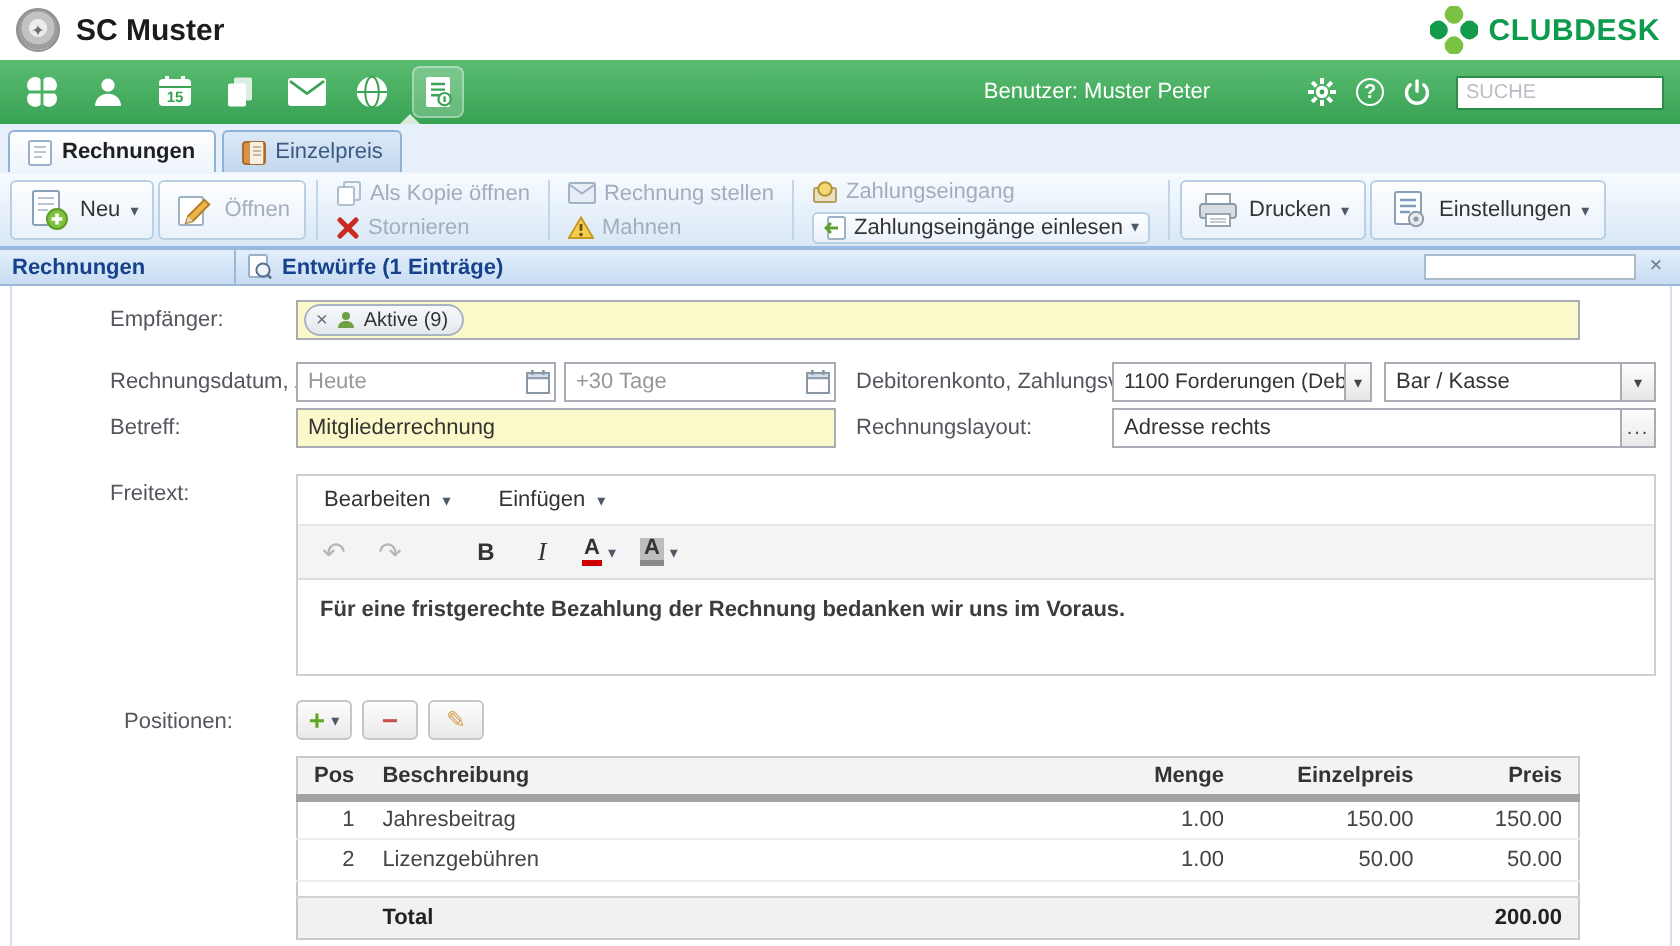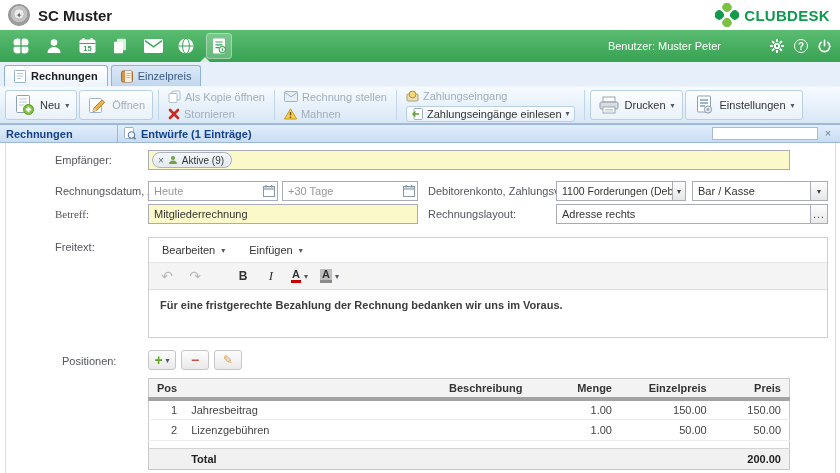--- a/index.html
+++ b/index.html
@@ -98,21 +98,21 @@
   .pos-btns { position:absolute; left:148px; top:207px; display:flex; gap:5px; }
   .pbtn { height:20px; min-width:28px; border:1px solid #c6c6c6; border-radius:3px; background:linear-gradient(#fdfdfd,#e9e9e9);
     display:flex; align-items:center; justify-content:center; gap:3px; padding:0 5px; }
   .p-plus { color:#61a822; font-weight:bold; font-size:14px; line-height:10px; }
   .p-minus { color:#c9504b; font-weight:bold; font-size:14px; line-height:10px; }
   .p-pencil { color:#d79c4e; font-size:12px; }
 
   .pos-table { position:absolute; left:148px; top:235px; width:642px; border-collapse:collapse; background:#fff;
     border:1px solid #c9c9c9; }
   .pos-table th { background:#f3f3f3; border-bottom:4px solid #a3a3a3; font-weight:bold; color:#333; height:20px; text-align:right; padding:0 8px; }
-  .pos-table th.left { text-align:right; padding-left:6px; }
+  .pos-table th.left { text-align:left; padding-left:6px; }
   .pos-table td { height:21px; border-bottom:1px solid #ececec; color:#444; padding:0 8px; }
   .pos-table td.num, .pos-table .num { text-align:right; }
   .pos-table td.left { text-align:left; padding-left:6px; }
   .pos-table tr.empty td { height:8px; border-bottom:none; }
   .pos-table tr.total td { background:#f1f1f1; border-top:1px solid #d2d2d2; border-bottom:none; font-weight:bold; color:#222; }
 
   svg { display:block; }
 </style>
 </head>
 <body>
@@ -206,20 +206,21 @@
           </svg>
       </span>
       <span class="circle-q">?</span>
       <span>
         <svg width="15" height="15" viewBox="0 0 16 16" fill="none" stroke="#fff" stroke-width="1.8" stroke-linecap="round">
           <path d="M8 1.5v5.5"></path>
             <path d="M4.4 3.6a5.6 5.6 0 107.2 0"></path>
           </svg>
       </span>
     </div>
+    <input class="search-input" placeholder="SUCHE" style="">
   </div>
 
   <div class="tabstrip">
     <div class="tab active">
       <span>
         <svg width="12" height="13" viewBox="0 0 12 13">
             <rect x=".5" y=".5" width="11" height="12" rx="1" fill="#fff" stroke="#9ab0c8"></rect>
         <path d="M3 3.5h6M3 6h6M3 8.5h4" stroke="#b9c6d6"></path>
           </svg>
       </span>
@@ -415,21 +416,21 @@
       <span class="txt" style="font-size:10.5px;">1100 Forderungen (Debitoren)</span>
         <span class="spacer"></span>
       <span class="dd-btn">▾</span>
     </div>
     <div class="field" style="left:692px;top:38px;width:136px;">
       <span class="txt">Bar / Kasse</span>
         <span class="spacer"></span>
       <span class="dd-btn">▾</span>
     </div>
 
-    <div class="flabel" style="left:55px;top:65px;font-family:Liberation Serif, serif;">Betreff:</div>
+    <div class="flabel" style="left:55px;top:65px;">Betreff:</div>
     <div class="field yellow" style="left:148px;top:61px;width:270px;">
       <span class="txt">Mitgliederrechnung</span>
     </div>
     <div class="flabel" style="left:428px;top:65px;">Rechnungslayout:</div>
     <div class="field" style="left:556px;top:61px;width:272px;">
       <span class="txt">Adresse rechts</span>
         <span class="spacer"></span>
       <span class="browse-btn">...</span>
     </div>
 

